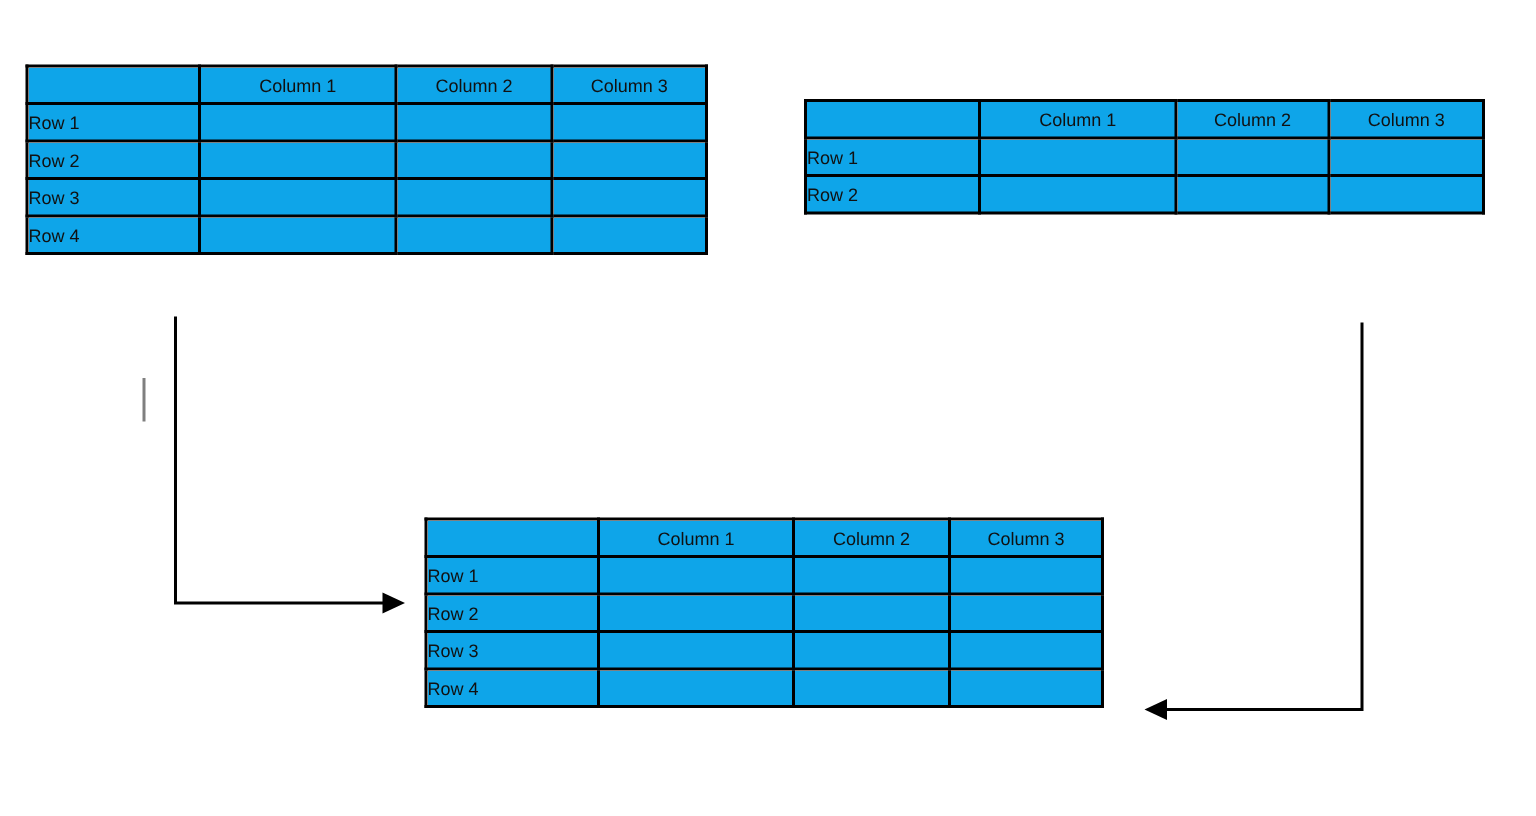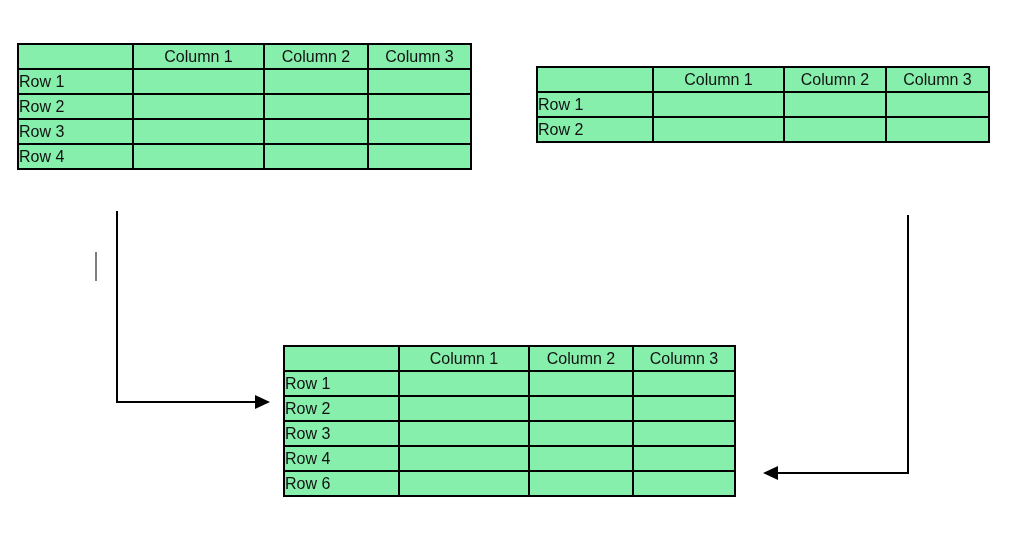--- a/index.html
+++ b/index.html
@@ -22,23 +22,23 @@
   }
   table.tbl {
     position: absolute;
     border-collapse: collapse;
     table-layout: fixed;
   }
   table.tbl td {
     border: 2px solid var(--table-border, #000);
     height: 23px;
     padding: 0;
-    font-size: 16px;
+    font-size: 12px;
     color: #111111;
-    background: #86efac;
+    background: #0ea5e9;
     vertical-align: middle;
     overflow: hidden;
     white-space: nowrap;
   }
   td.colhead { text-align: center; }
   td.rowlabel { text-align: left; padding-left: 8px; }
   td.fill-light { background: var(--cell-light, #d1d0d0); }
   td.fill-dark  { background: var(--cell-dark, #6f6c6c); }
 
   #table-top-left  { left: 17px;  top: 43px;  width: 453px; }
@@ -172,26 +172,20 @@
         <td class="fill-light"></td>
         <td class="fill-light"></td>
         <td class="fill-light"></td>
       </tr>
       <tr>
         <td class="rowlabel">Row 4</td>
         <td class="fill-light"></td>
         <td class="fill-light"></td>
         <td class="fill-light"></td>
       </tr>
-      <tr>
-        <td class="rowlabel">Row 6</td>
-        <td class="fill-dark"></td>
-        <td class="fill-dark"></td>
-        <td class="fill-dark"></td>
-      </tr>
     </tbody>
   </table>
 
   <svg class="overlay" viewBox="0 0 1024 544" aria-hidden="true">
     <g>
       <polyline class="arrow-line" points="117,211 117,402 257,402"></polyline>
       <polygon class="arrow-head" points="270,402 255,395 255,409"></polygon>
     </g>
     <g>
       <polyline class="arrow-line" points="908,215 908,473 776,473"></polyline>

